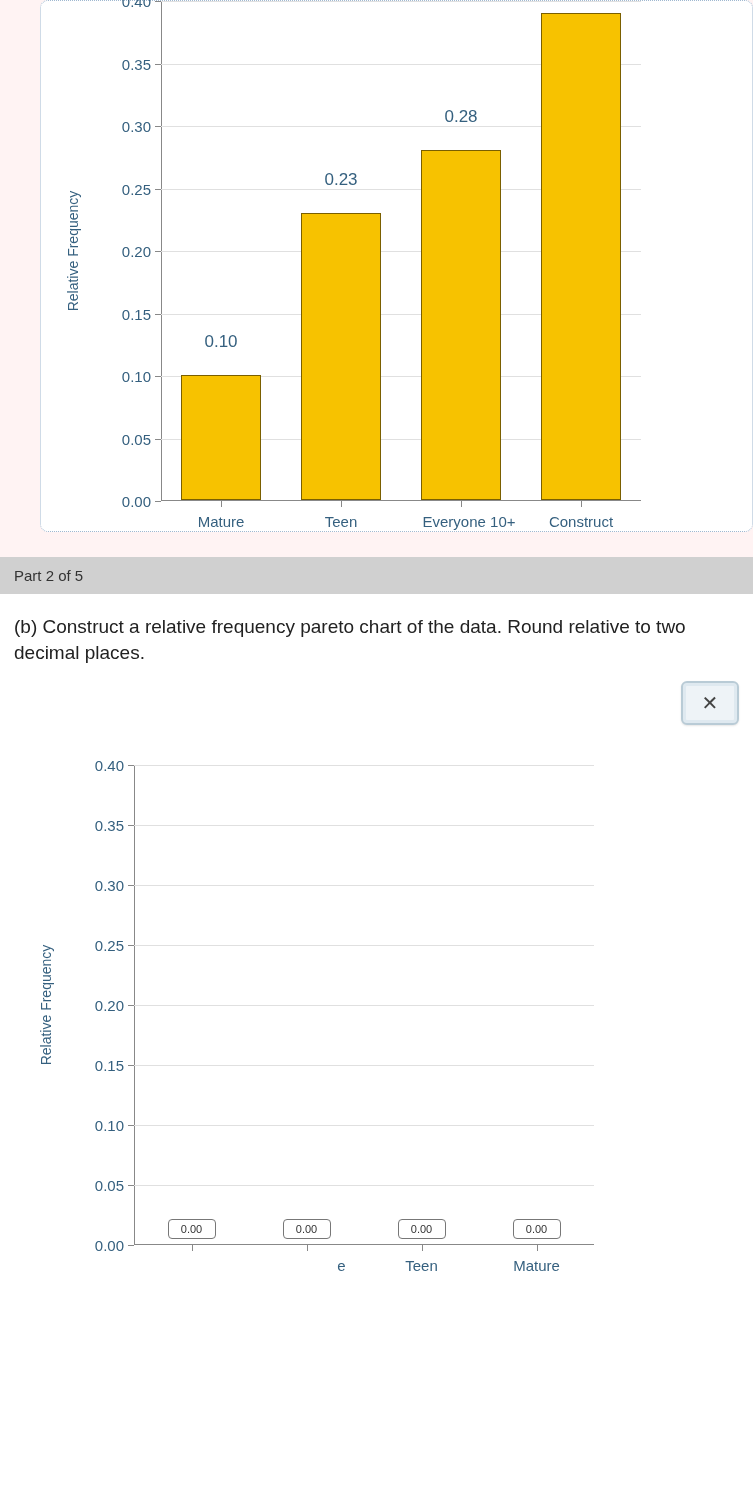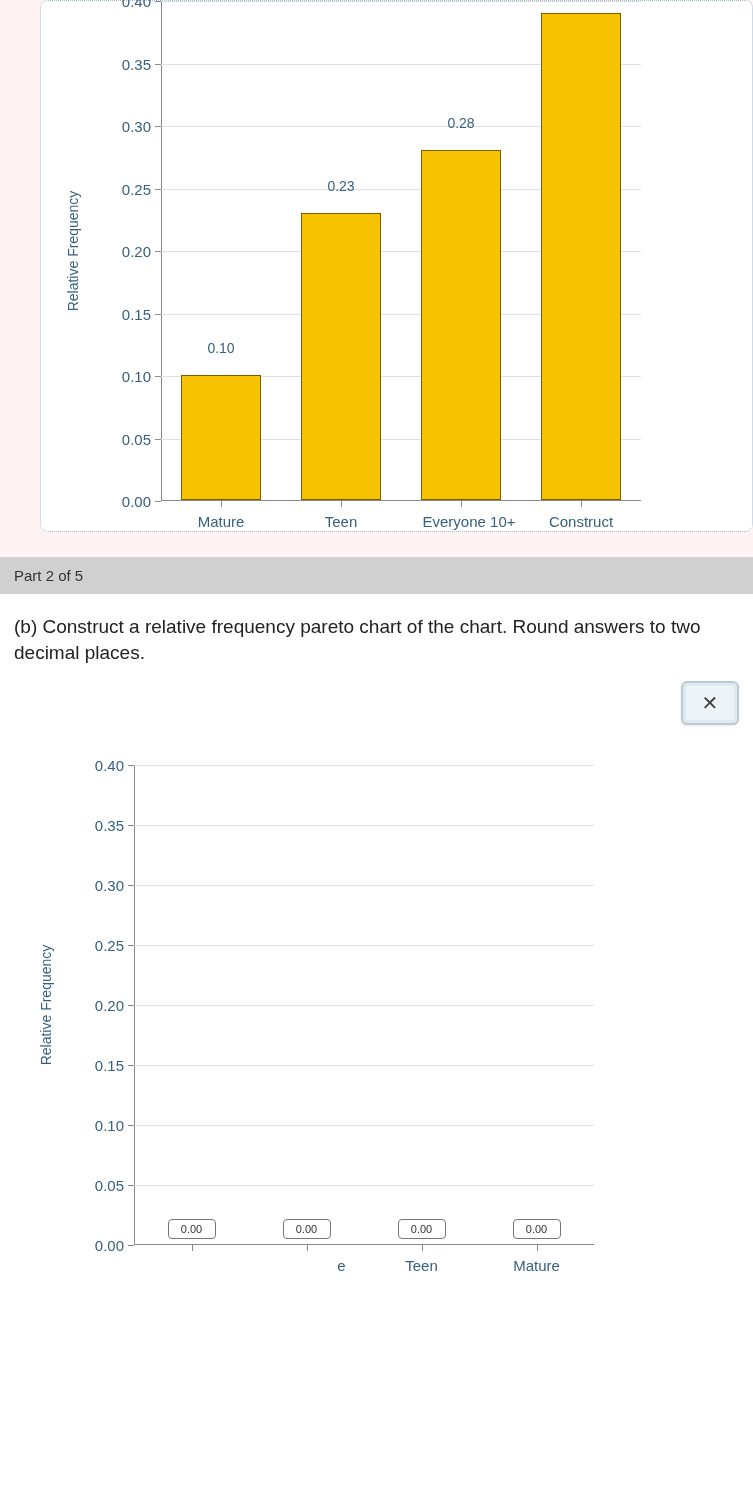--- a/index.html
+++ b/index.html
@@ -10,21 +10,21 @@
   .chart-wrap{position:relative;margin:0 0 0 60px;}
   .ylab{position:absolute;left:-28px;top:50%;transform:translate(-50%,-50%) rotate(-90deg);font-size:14px;color:#35607f;white-space:nowrap;}
   .plot{position:relative;width:480px;height:500px;margin-left:60px;}
   .ytick{position:absolute;left:-62px;width:52px;text-align:right;font-size:15px;color:#35607f;transform:translateY(-50%);}
   .ytk{position:absolute;left:-6px;width:6px;height:1px;background:#888;}
   .grid{position:absolute;left:0;right:0;height:1px;background:#e0e0e0;}
   .yaxis{position:absolute;left:0;top:0;bottom:0;width:1px;background:#888;}
   .xaxis{position:absolute;left:0;right:0;bottom:0;height:1px;background:#888;}
   .xtk{position:absolute;bottom:-6px;width:1px;height:6px;background:#888;}
   .bar{position:absolute;bottom:1px;width:80px;background:#f7c200;border:1.5px solid #7a5f00;box-sizing:border-box;}
-  .bval{position:absolute;width:80px;text-align:center;font-size:14px;color:#35607f;transform:translateY(-100%);}
+  .bval{position:absolute;width:80px;text-align:center;font-size:17px;color:#35607f;transform:translateY(-100%);}
   .xcat{position:absolute;width:100px;text-align:center;font-size:15px;color:#35607f;top:100%;padding-top:12px;transform:translateX(-50%);}
   
   .progress-row{background:#d6e5ef;padding:10px 14px;margin-top:22px;font-size:15px;color:#222;display:flex;align-items:center;gap:12px;}
   .progress-row b{font-weight:bold;}
   .ptrack{width:230px;height:14px;background:#fff;border-radius:7px;overflow:hidden;}
   .pfill{height:100%;background:#4a84ff;border-radius:7px;}
   
   .p2hdr{background:#d0d0d0;color:#333;padding:10px 14px;font-size:15px;}
   .p2body{background:#fff;padding:20px 14px 40px 14px;}
   .qtext{font-size:19px;color:#222;line-height:1.35;}
@@ -89,21 +89,21 @@
             <div class="xcat" style="left: 308px;">Everyone 10+</div>
             <div class="xcat" style="left: 420px;">Construct</div>
           </div>
       </div>
     </div>
   </div>
 
 
   <div class="p2hdr">Part 2 of 5</div>
   <div class="p2body">
-    <div class="qtext">(b) Construct a relative frequency pareto chart of the chart. Round answers to two decimal places.</div>
+    <div class="qtext">(b) Construct a relative frequency pareto chart of the data. Round relative to two decimal places.</div>
     <div class="xbtn">
       <span>✕</span>
     </div>
     <div style="clear:both;height:40px;"></div>
 
     <div class="chart-wrap">
       <div class="ylab">Relative Frequency</div>
       <div class="plot" id="plot2" style="height:480px;width:460px;">
           <div class="yaxis"></div>
           <div class="xaxis"></div>

